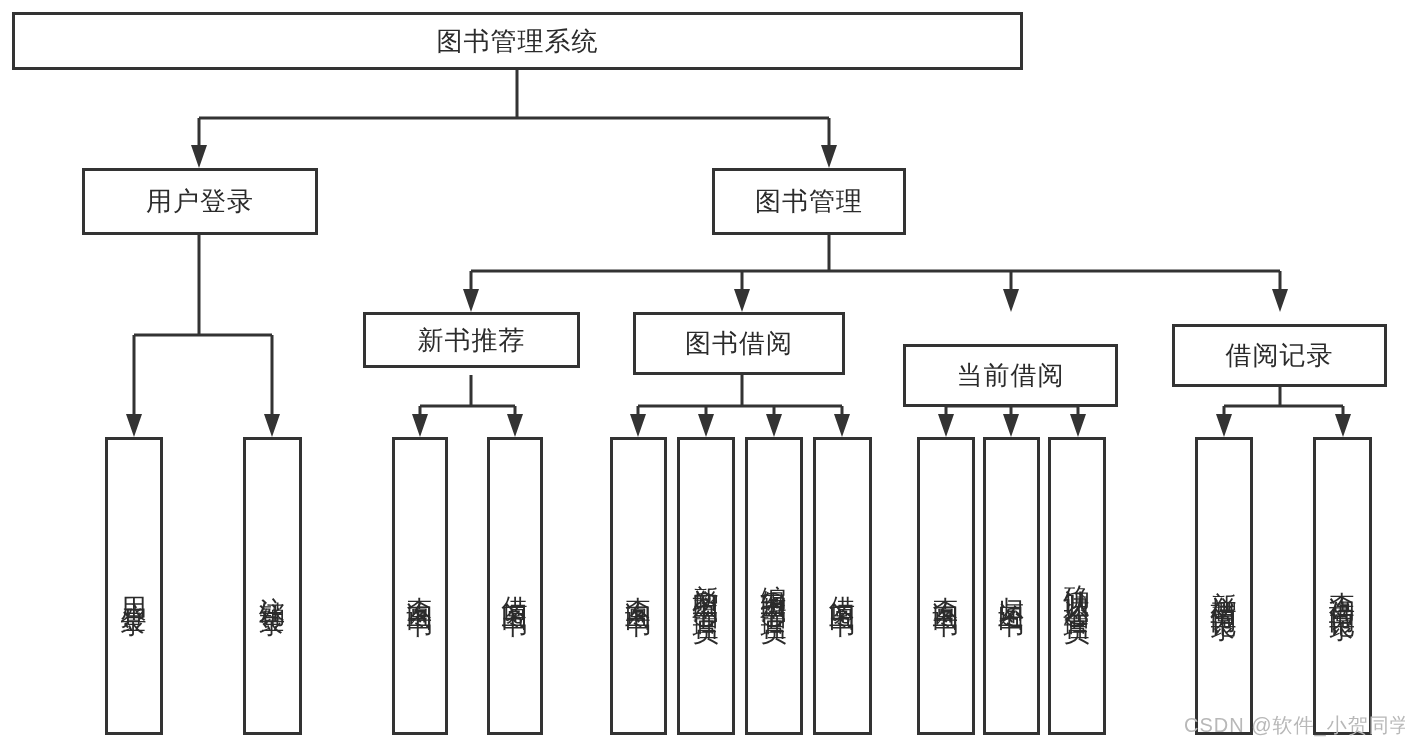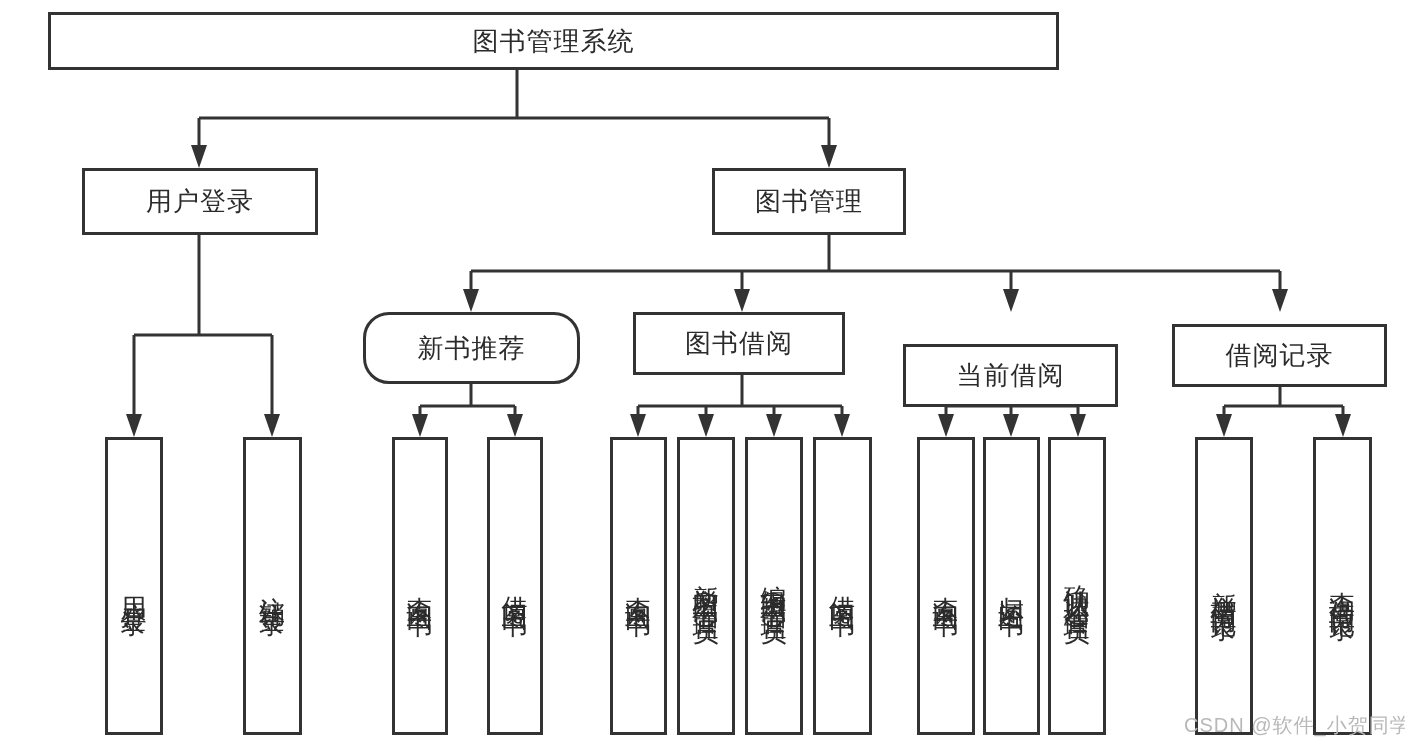--- a/index.html
+++ b/index.html
@@ -39,24 +39,24 @@
     position: absolute;
     left: 1184px;
     top: 712px;
     font-size: 20px;
     color: #b8b8b8;
     letter-spacing: 1px;
     white-space: nowrap;
   }
 
   
-  .n-root  { left: 12px;  top: 12px;  width: 1011px; height: 58px; margin-left: 36px; }
+  .n-root  { left: 12px;  top: 12px;  width: 1011px; height: 58px; }
   .n-login { left: 82px;  top: 168px; width: 236px;  height: 67px; }
   .n-mgmt  { left: 712px; top: 168px; width: 194px;  height: 67px; }
-  .n-g0 { left: 363px;  top: 312px; width: 217px; height: 72px; border-radius: 26px; }
+  .n-g0 { left: 363px;  top: 312px; width: 217px; height: 56px; }
   .n-g1 { left: 633px;  top: 312px; width: 212px; height: 63px; justify-content: center; }
   .n-g2 { left: 903px;  top: 312px; width: 215px; height: 63px; margin-top: 32px; }
   .n-g3 { left: 1172px; top: 324px; width: 215px; height: 63px; }
   .vbox { top: 437px; height: 298px; }
   .v-l0  { left: 105px;  width: 58px; }
   .v-l1  { left: 243px;  width: 59px; }
   .v-g0a { left: 392px;  width: 56px; }
   .v-g0b { left: 487px;  width: 56px; }
   .v-g1a { left: 610px;  width: 57px; }
   .v-g1b { left: 677px;  width: 58px; }

